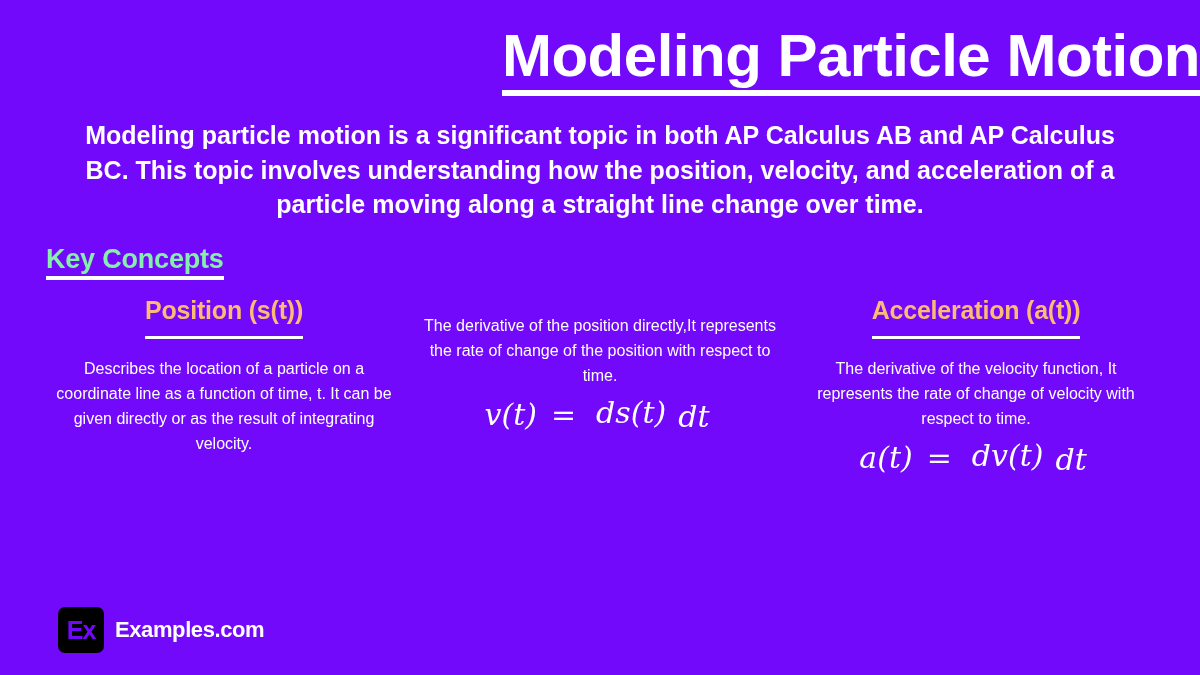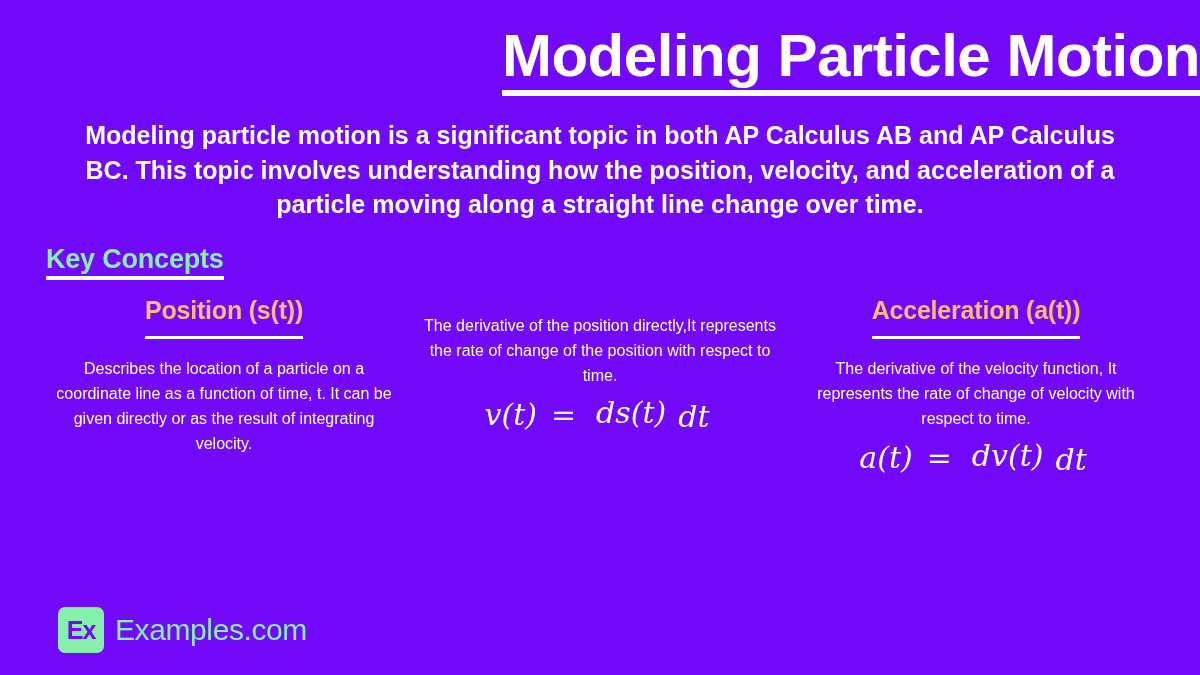--- a/index.html
+++ b/index.html
@@ -142,38 +142,38 @@
     position: absolute;
     left: 58px;
     bottom: 22px;
     display: flex;
     align-items: center;
     gap: 11px;
   }
   .logo-mark {
     width: 46px;
     height: 46px;
-    background: #86efac;
+    background: #000000;
     border-radius: 7px;
     display: flex;
     align-items: center;
     justify-content: center;
     flex: 0 0 auto;
   }
   .logo-mark span {
     color: #7209fb;
     font-size: 25px;
     font-weight: 700;
     letter-spacing: -1px;
     line-height: 1;
   }
   .logo-text {
-    font-size: 30px;
-    font-weight: 400;
-    color: #86efac;
+    font-size: 22px;
+    font-weight: 700;
+    color: #ffffff;
     letter-spacing: -0.4px;
     line-height: 1;
   }
 </style>
 </head>
 <body>
 
 <div class="slide">
 
   <div class="title-row">

